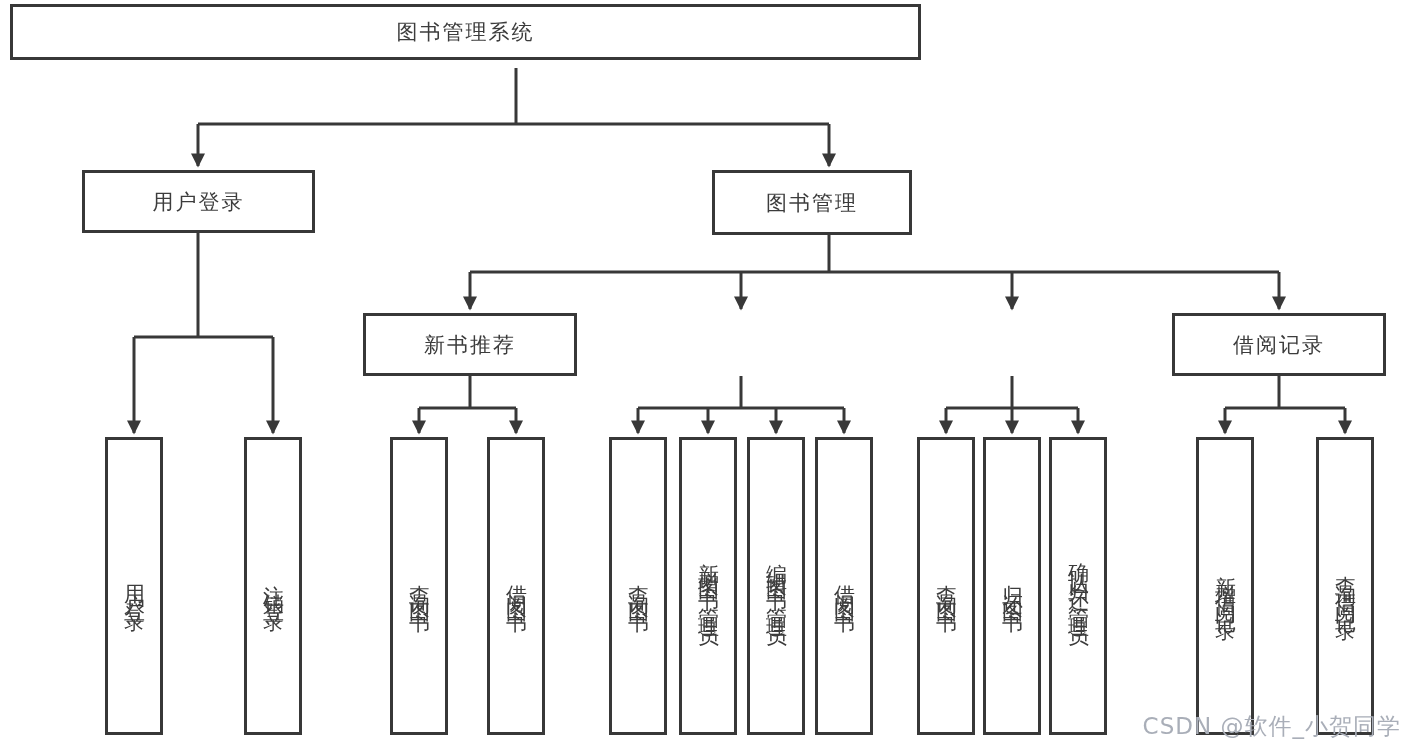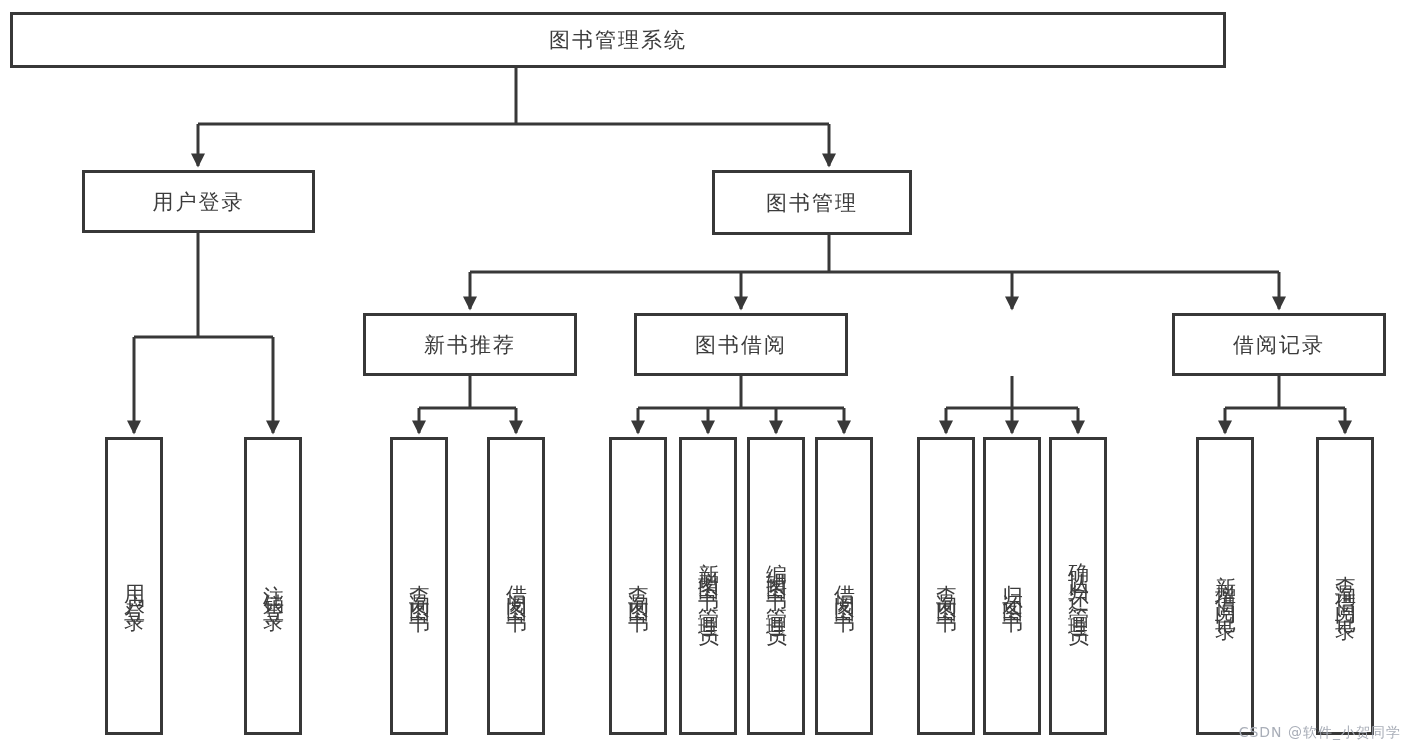--- a/index.html
+++ b/index.html
@@ -15,24 +15,24 @@
     color:#3c3c3c;
   }
   .h-label { font-size:21px; letter-spacing:2px; white-space:nowrap; }
   .v-label {
     writing-mode:vertical-rl; text-orientation:mixed;
     font-size:21px; letter-spacing:9px; line-height:1.1; white-space:nowrap;
   }
   .connector-layer { position:absolute; left:0; top:0; pointer-events:none; }
   .watermark {
     position:absolute; right:4px; bottom:5px;
-    font-size:14px; letter-spacing:1px; color:#a9aeb8; z-index:5;
+    font-size:23px; letter-spacing:1px; color:#a9aeb8; z-index:5;
   }
   
-  .n-root  { left:10px;  top:12px;  width:1216px; height:56px;font-family:Liberation Mono, monospace; }
+  .n-root  { left:10px;  top:4px;  width:911px; height:56px;font-family:Liberation Mono, monospace; }
   .n-l2a   { left:82px;  top:170px; width:233px;  height:63px; }
   .n-l2b   { left:712px; top:170px; width:200px;  height:65px; }
   .n-l3    { top:313px;  width:214px; height:63px; }
   .n-l3a   { left:363px;align-items:center; }
   .n-l3b   { left:634px; }
   .n-l3c   { left:905px; }
   .n-l3d   { left:1172px; }
   .leaf    { top:437px; width:58px; height:298px; }
 </style>
 </head>
@@ -89,23 +89,20 @@
   <div class="node n-l2a">
     <span class="h-label">用户登录</span>
   </div>
   <div class="node n-l2b">
     <span class="h-label">图书管理</span>
   </div>
 
   <div class="node n-l3 n-l3a">
     <span class="h-label">新书推荐</span>
   </div>
-  <div class="node n-l3 n-l3b">
-    <span class="h-label">图书借阅</span>
-  </div>
   <div class="node n-l3 n-l3d">
     <span class="h-label">借阅记录</span>
   </div>
 
   <div class="node leaf" style="left:105px">
     <span class="v-label">用户登录</span>
   </div>
   <div class="node leaf" style="left:244px">
     <span class="v-label">注销登录</span>
   </div>

